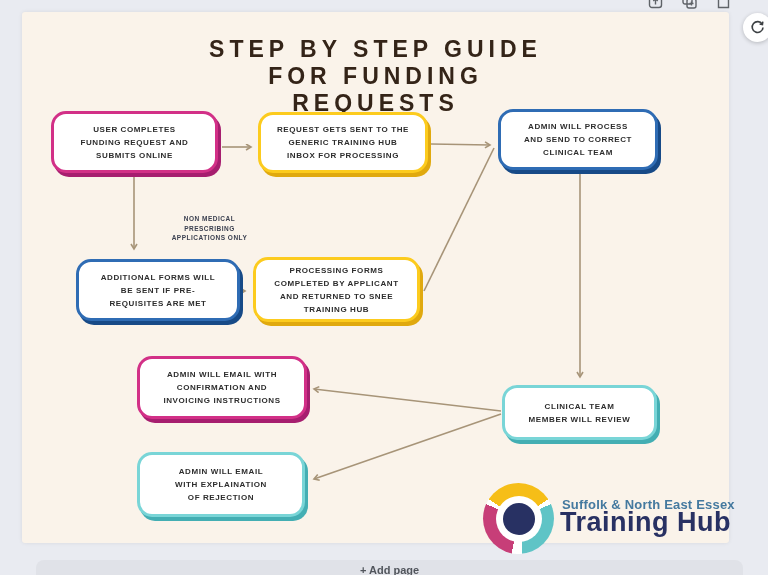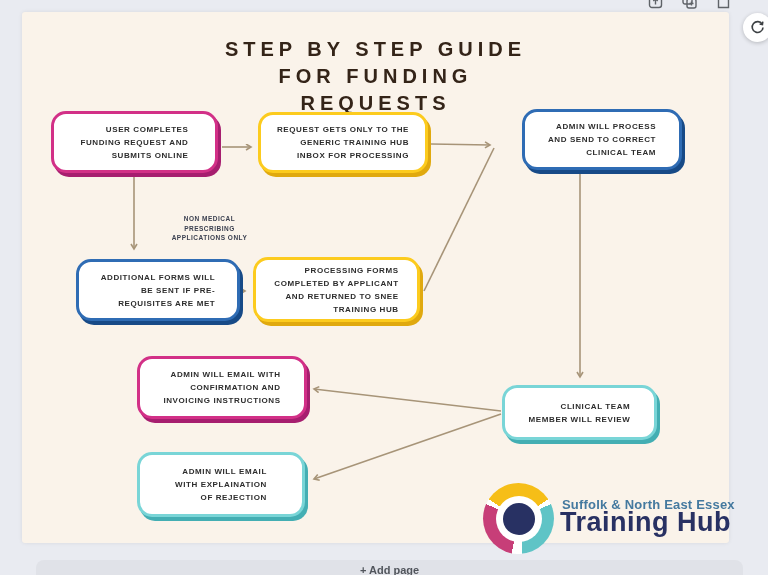--- a/index.html
+++ b/index.html
@@ -7,27 +7,27 @@
   body { font-family:"Liberation Sans", sans-serif; background:var(--workspace-bg,#E9EBF1); position:relative; }
 
   .canvas {
     position:absolute; left:22px; top:12px; width:707px; height:531px;
     background:var(--canvas-bg,#FAF3EA); border-radius:3px;
     box-shadow:0 0 4px rgba(0,0,0,.08);
   }
 
   .design-title {
     position:absolute; left:0; top:24px; width:100%;
-    text-align:center; font-weight:700; font-size:20px; line-height:27px;
+    text-align:center; font-weight:700; font-size:23px; line-height:27px;
     letter-spacing:5px; color:var(--title,#342418); white-space:pre-line;
   }
 
   .node {
     position:absolute; background:#fff; border-radius:15px; border:3px solid;
-    display:flex; align-items:center; justify-content:center; text-align:right;
+    display:flex; align-items:center; justify-content:center; text-align:center;
     z-index:2;
   }
   .node span {
     font-weight:700; font-size:8px; line-height:13px; letter-spacing:.6px;
     color:var(--node-text,#2D2D2D); white-space:pre-line; padding:0 4px;
   }
   .node.pink   { border-color:var(--pink,#D23087);   box-shadow:3px 4px 0 var(--pink-shadow,#A61E6F); }
   .node.yellow { border-color:var(--yellow,#FCCB1E); box-shadow:3px 4px 0 var(--yellow-shadow,#E0A90F); }
   .node.blue   { border-color:var(--blue,#2F6CB4);   box-shadow:3px 4px 0 var(--blue-shadow,#174A87); }
   .node.teal   { border-color:var(--teal,#79D5D7);   box-shadow:3px 4px 0 var(--teal-shadow,#43AEB3); }
@@ -143,25 +143,25 @@
     <line x1="501" y1="411" x2="314" y2="389" marker-end="url(#ah)"></line>
     <line x1="501" y1="414" x2="314" y2="479" marker-end="url(#ah)"></line>
   </svg>
 
   <div class="node pink" style="left:29px;  top:99px;  width:167px; height:62px;">
     <span>USER COMPLETES
 FUNDING REQUEST AND
 SUBMITS ONLINE</span>
     </div>
   <div class="node yellow" style="left:236px; top:100px; width:170px; height:61px;">
-    <span>REQUEST GETS ONLY TO THE
+    <span>REQUEST GETS SENT TO THE
 GENERIC TRAINING HUB
 INBOX FOR PROCESSING</span>
     </div>
-  <div class="node blue" style="left:476px; top:97px;  width:160px; height:61px;margin-left:24px;">
+  <div class="node blue" style="left:476px; top:97px;  width:160px; height:61px;">
     <span>ADMIN WILL PROCESS
 AND SEND TO CORRECT
 CLINICAL TEAM</span>
     </div>
   <div class="node blue" style="left:30px;  top:247px; width:164px; height:62px;margin-left:24px;">
     <span>ADDITIONAL FORMS WILL
 BE SENT IF PRE-
 REQUISITES ARE MET</span>
     </div>
   <div class="node yellow" style="left:231px; top:245px; width:167px; height:65px;">

